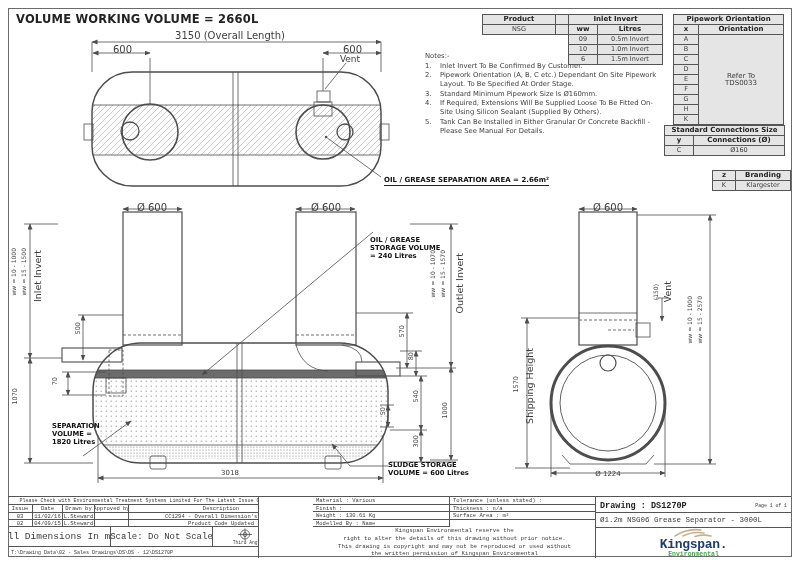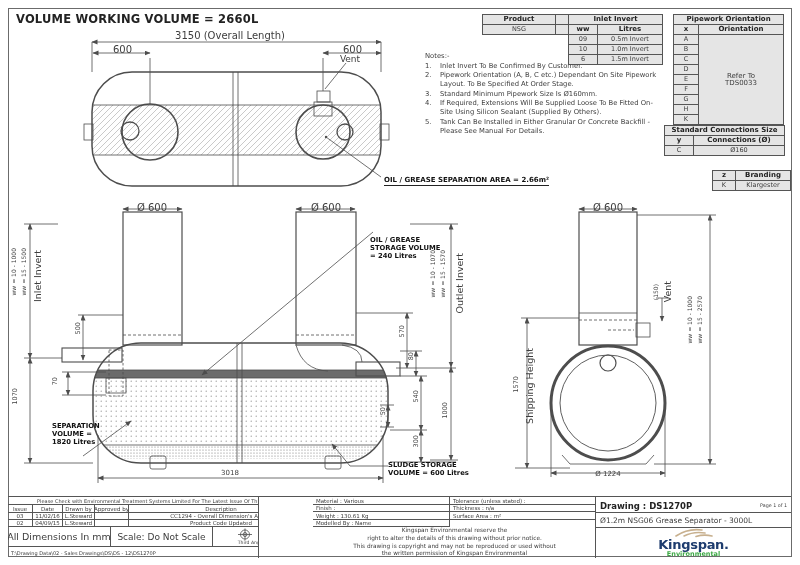--- a/index.html
+++ b/index.html
@@ -16,21 +16,21 @@
   .notes{position:absolute;left:425px;top:52px;width:240px;font-size:6.8px;line-height:1.28;color:#3d3d3d;}
   .note-row{display:flex;margin-top:1px;}
   .note-num{width:15px;flex:none;}
   .note-text{flex:1;}
   
   table.dt{position:absolute;border-collapse:collapse;font-size:6.5px;color:#3d3d3d;background:#e5e5e5;}
   table.dt th,table.dt td{border:1px solid #555;padding:0 2px;text-align:center;height:9px;line-height:1;}
   table.dt th{font-weight:bold;font-size:7px;color:#222;}
   
   .tblock{position:absolute;left:8px;top:496px;width:783px;height:61px;font-size:5.5px;color:#3d3d3d;}
-  .tb{position:absolute;box-sizing:border-box;border-color:#555;overflow:hidden;white-space:nowrap;}
+  .tb{position:absolute;box-sizing:border-box;border-color:#555;overflow:hidden;white-space:nowrap;font-family:Liberation Mono, monospace;}
   .bb{border-bottom:1px solid #555;} .br{border-right:1px solid #555;}
   .cen{display:flex;align-items:center;justify-content:center;text-align:center;}
   .left{display:flex;align-items:center;padding-left:3px;}
   .copyright{font-size:5.8px;line-height:1.32;white-space:pre-line;text-align:center;}
   .logo-name{font-size:13px;font-weight:bold;color:#1e3c6e;line-height:1;letter-spacing:-.3px;}
   .logo-sub{font-size:6.5px;font-weight:bold;color:#3faa47;line-height:1.2;}
   .proj-label{font-size:4.6px;text-align:center;line-height:1;}
 </style>
 </head>
 <body>

